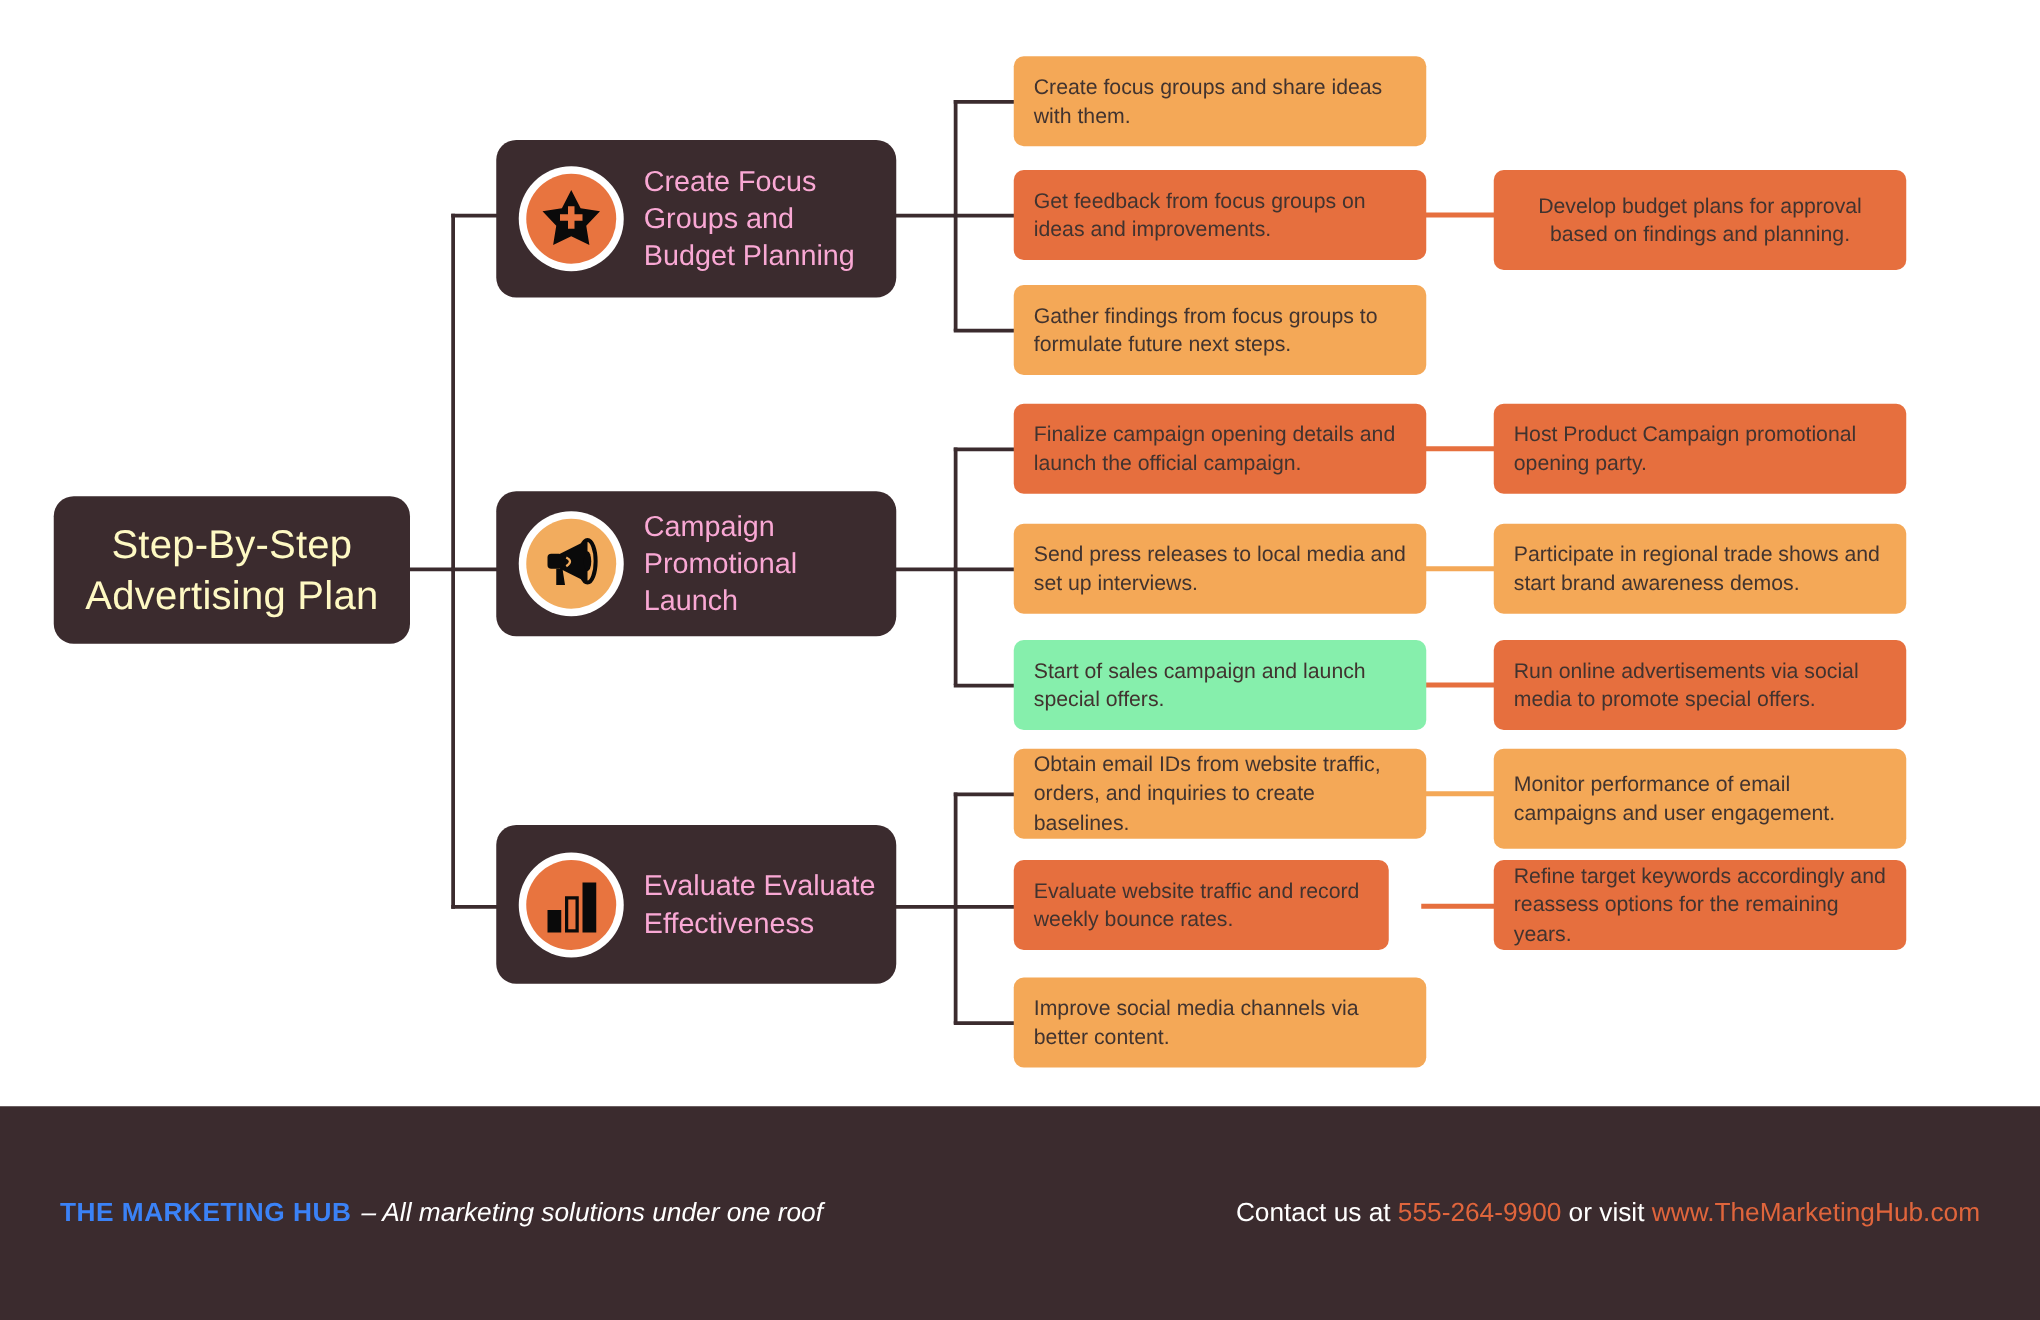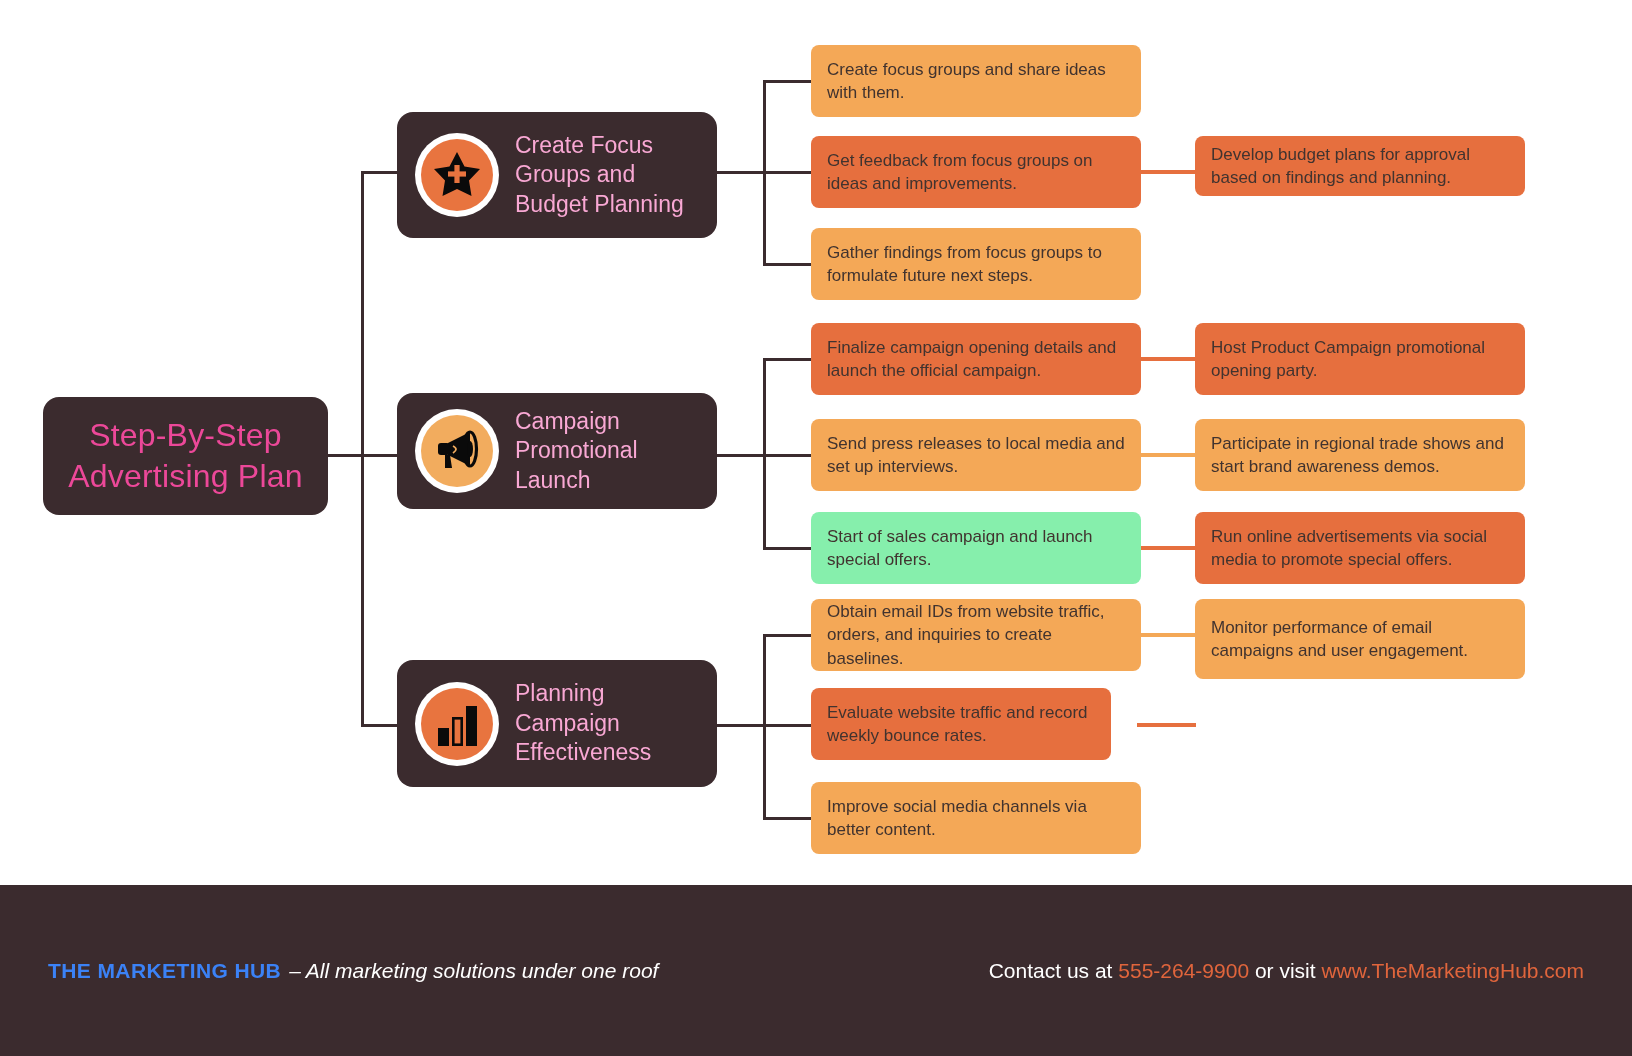--- a/index.html
+++ b/index.html
@@ -29,21 +29,21 @@
   #root-node {
     position: absolute;
     left: 43px; top: 397px;
     width: 285px; height: 118px;
     background: #3B2B2E;
     border-radius: 16px;
     display: flex; align-items: center; justify-content: center;
     text-align: center;
   }
   #root-node .root-title {
-    color: #ec4899;
+    color: #fef9c3;
     font-size: 32px;
     line-height: 1.28;
     font-weight: 400;
     letter-spacing: 0.2px;
     padding: 0 18px;
   }
 
   
   .branch {
     position: absolute;
@@ -200,30 +200,30 @@
     <div class="icon-wrap">
       <div class="icon-disc" style="background:#E8743F;">
         <svg width="52" height="52" viewBox="0 0 52 52">
           <rect x="7" y="30" width="11" height="18" fill="#0A0A0A"></rect>
           <rect x="21" y="19" width="11" height="29" fill="#0A0A0A"></rect>
           <rect x="23.6" y="21.6" width="5.8" height="23.8" fill="#E8743F"></rect>
           <rect x="35" y="8" width="11" height="40" fill="#0A0A0A"></rect>
         </svg>
       </div>
     </div>
-    <div class="branch-label">Planning Campaign Effectiveness</div>
+    <div class="branch-label">Evaluate Evaluate Effectiveness</div>
   </div>
 
   <div class="box" style="left:811px; top:45px; width:330px; height:72px; background:#F4A857;">
     <div class="box-text">Create focus groups and share ideas with them.</div>
   </div>
   <div class="box" style="left:811px; top:136px; width:330px; height:72px; background:#E66F3E;">
     <div class="box-text">Get feedback from focus groups on ideas and improvements.</div>
   </div>
-  <div class="box" style="left:1195px; top:136px; width:330px; height:60px; background:#E66F3E;">
+  <div class="box" style="left:1195px; top:136px; width:330px; height:80px; background:#E66F3E;text-align:center;">
     <div class="box-text">Develop budget plans for approval based on findings and planning.</div>
   </div>
   <div class="box" style="left:811px; top:228px; width:330px; height:72px; background:#F4A857;">
     <div class="box-text">Gather findings from focus groups to formulate future next steps.</div>
   </div>
 
   <div class="box" style="left:811px; top:323px; width:330px; height:72px; background:#E66F3E;">
     <div class="box-text">Finalize campaign opening details and launch the official campaign.</div>
   </div>
   <div class="box" style="left:1195px; top:323px; width:330px; height:72px; background:#E66F3E;">
@@ -243,20 +243,23 @@
   </div>
 
   <div class="box" style="left:811px; top:599px; width:330px; height:72px; background:#F4A857;">
     <div class="box-text">Obtain email IDs from website traffic, orders, and inquiries to create baselines.</div>
   </div>
   <div class="box" style="left:1195px; top:599px; width:330px; height:80px; background:#F4A857;">
     <div class="box-text">Monitor performance of email campaigns and user engagement.</div>
   </div>
   <div class="box" style="left:811px; top:688px; width:300px; height:72px; background:#E66F3E;">
     <div class="box-text">Evaluate website traffic and record weekly bounce rates.</div>
+  </div>
+  <div class="box" style="left:1195px; top:688px; width:330px; height:72px; background:#E66F3E;">
+    <div class="box-text">Refine target keywords accordingly and reassess options for the remaining years.</div>
   </div>
   <div class="box" style="left:811px; top:782px; width:330px; height:72px; background:#F4A857;">
     <div class="box-text">Improve social media channels via better content.</div>
   </div>
 
   <div id="footer">
     <div id="footer-left">
       <span class="brand">THE MARKETING HUB</span><span class="tagline" style="margin-left:8px;">– All marketing solutions under one roof</span>
     </div>
     <div id="footer-right">

